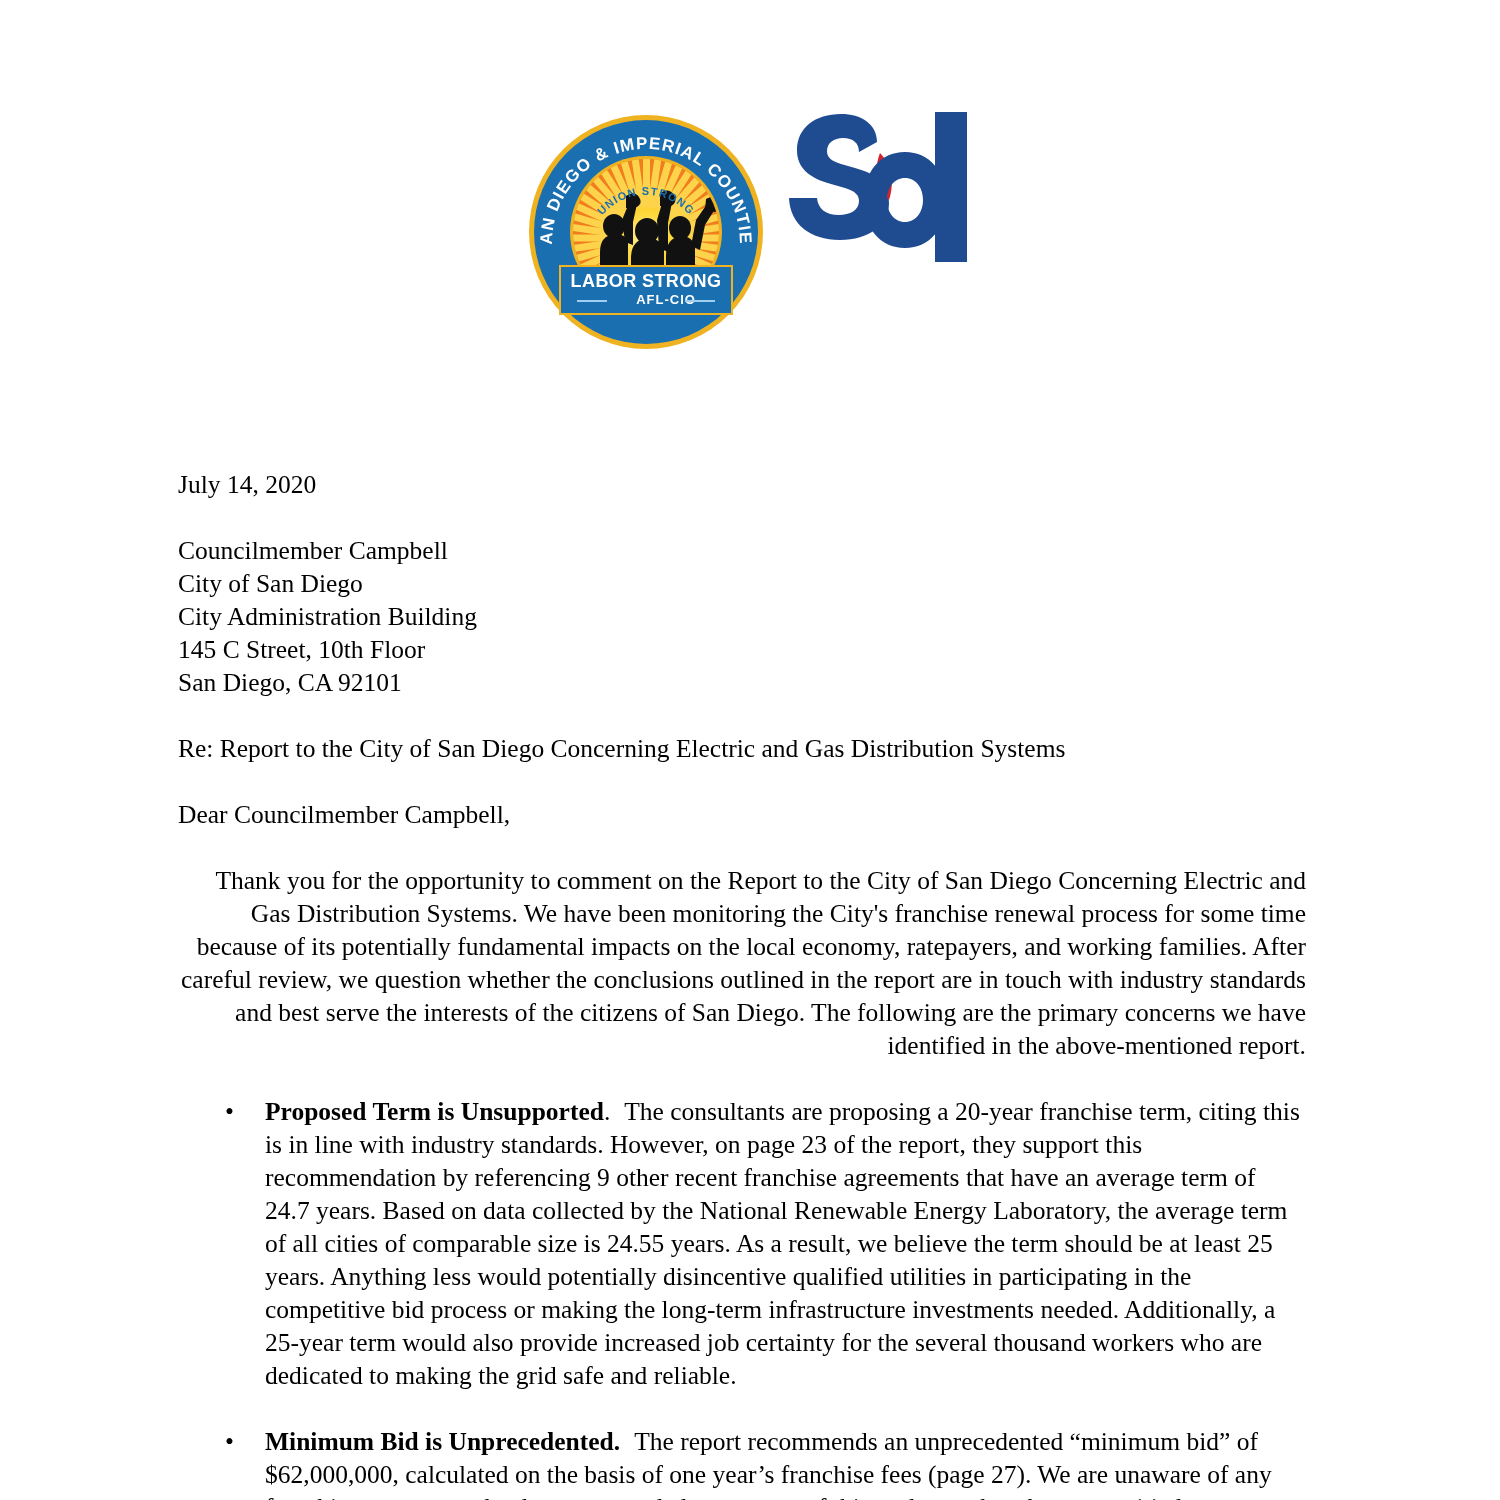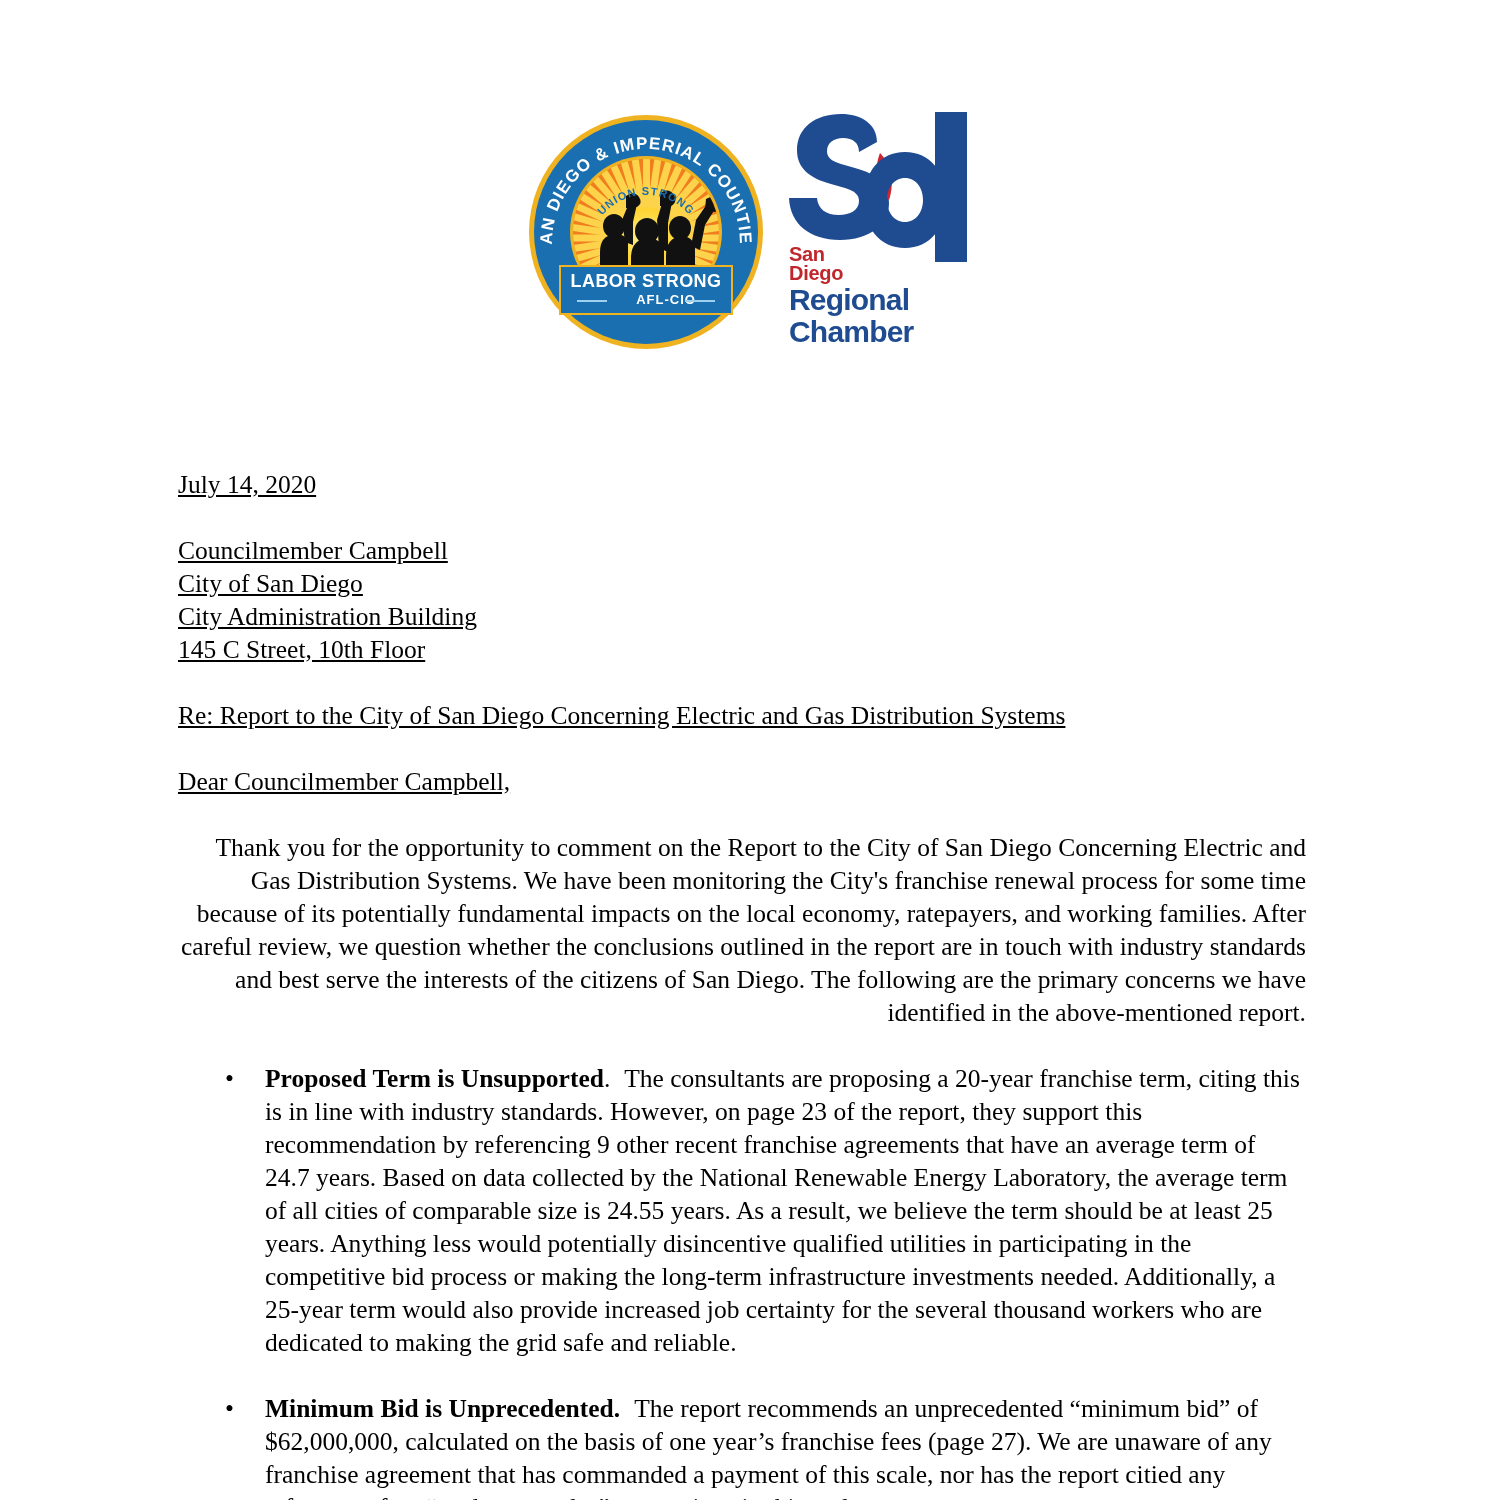--- a/index.html
+++ b/index.html
@@ -192,21 +192,21 @@
 
   
   .letter {
     position: absolute;
     left: 178px;
     top: 468px;
     width: 1128px;
     font-size: 25.5px;
     line-height: 33px;
   }
-  .block { margin: 0 0 0 0; text-decoration: underline; }
+  .block { margin: 0 0 0 0; }
   .gap   { height: 33px; }
 
   .addr-line { white-space: nowrap; }
 
   p.para {
     margin: 0;
     text-align: right;
   }
 
   ul.bullets {
@@ -354,39 +354,34 @@
       <path fill="#d0252f" d="M95,41 C106,52 110,70 104,88 C93,78 88,58 95,41 Z"></path>
 
       <path fill="#1f4b91" d="M150,0 L150,150 L182,150 L182,0 Z"></path>
       <path fill="#1f4b91" d="M120,40
         C95,40 79,60 79,88 C79,116 95,136 120,136
         C145,136 161,116 161,88 C161,60 145,40 120,40 Z
         M120,66 C131,66 138,76 138,88 C138,100 131,110 120,110
         C109,110 102,100 102,88 C102,76 109,66 120,66 Z"></path>
     </svg>
 
-    <div class="chamber-words">
-      <div class="cw-sd">San</div>
-      <div class="cw-sd">Diego</div>
-      <div class="cw-rc">Regional</div>
-      <div class="cw-rc">Chamber</div>
-    </div>
   </div>
 </div>
 
 <div class="letter">
 
   <div class="block">July 14, 2020</div>
   <div class="gap"></div>
 
   <div class="block">
     <div class="addr-line">Councilmember Campbell</div>
     <div class="addr-line">City of San Diego</div>
     <div class="addr-line">City Administration Building</div>
     <div class="addr-line">145 C Street, 10th Floor</div>
+    <div class="addr-line">San Diego, CA 92101</div>
   </div>
   <div class="gap"></div>
 
   <div class="block">Re: Report to the City of San Diego Concerning Electric and Gas Distribution Systems</div>
   <div class="gap"></div>
 
   <div class="block">Dear Councilmember Campbell,</div>
   <div class="gap"></div>
 
   <p class="para">Thank you for the opportunity to comment on the Report to the City of San Diego Concerning Electric and Gas Distribution Systems. We have been monitoring the City's franchise renewal process for some time because of its potentially fundamental impacts on the local economy, ratepayers, and working families. After careful review, we question whether the conclusions outlined in the report are in touch with industry standards and best serve the interests of the citizens of San Diego. The following are the primary concerns we have identified in the above-mentioned report.</p>

